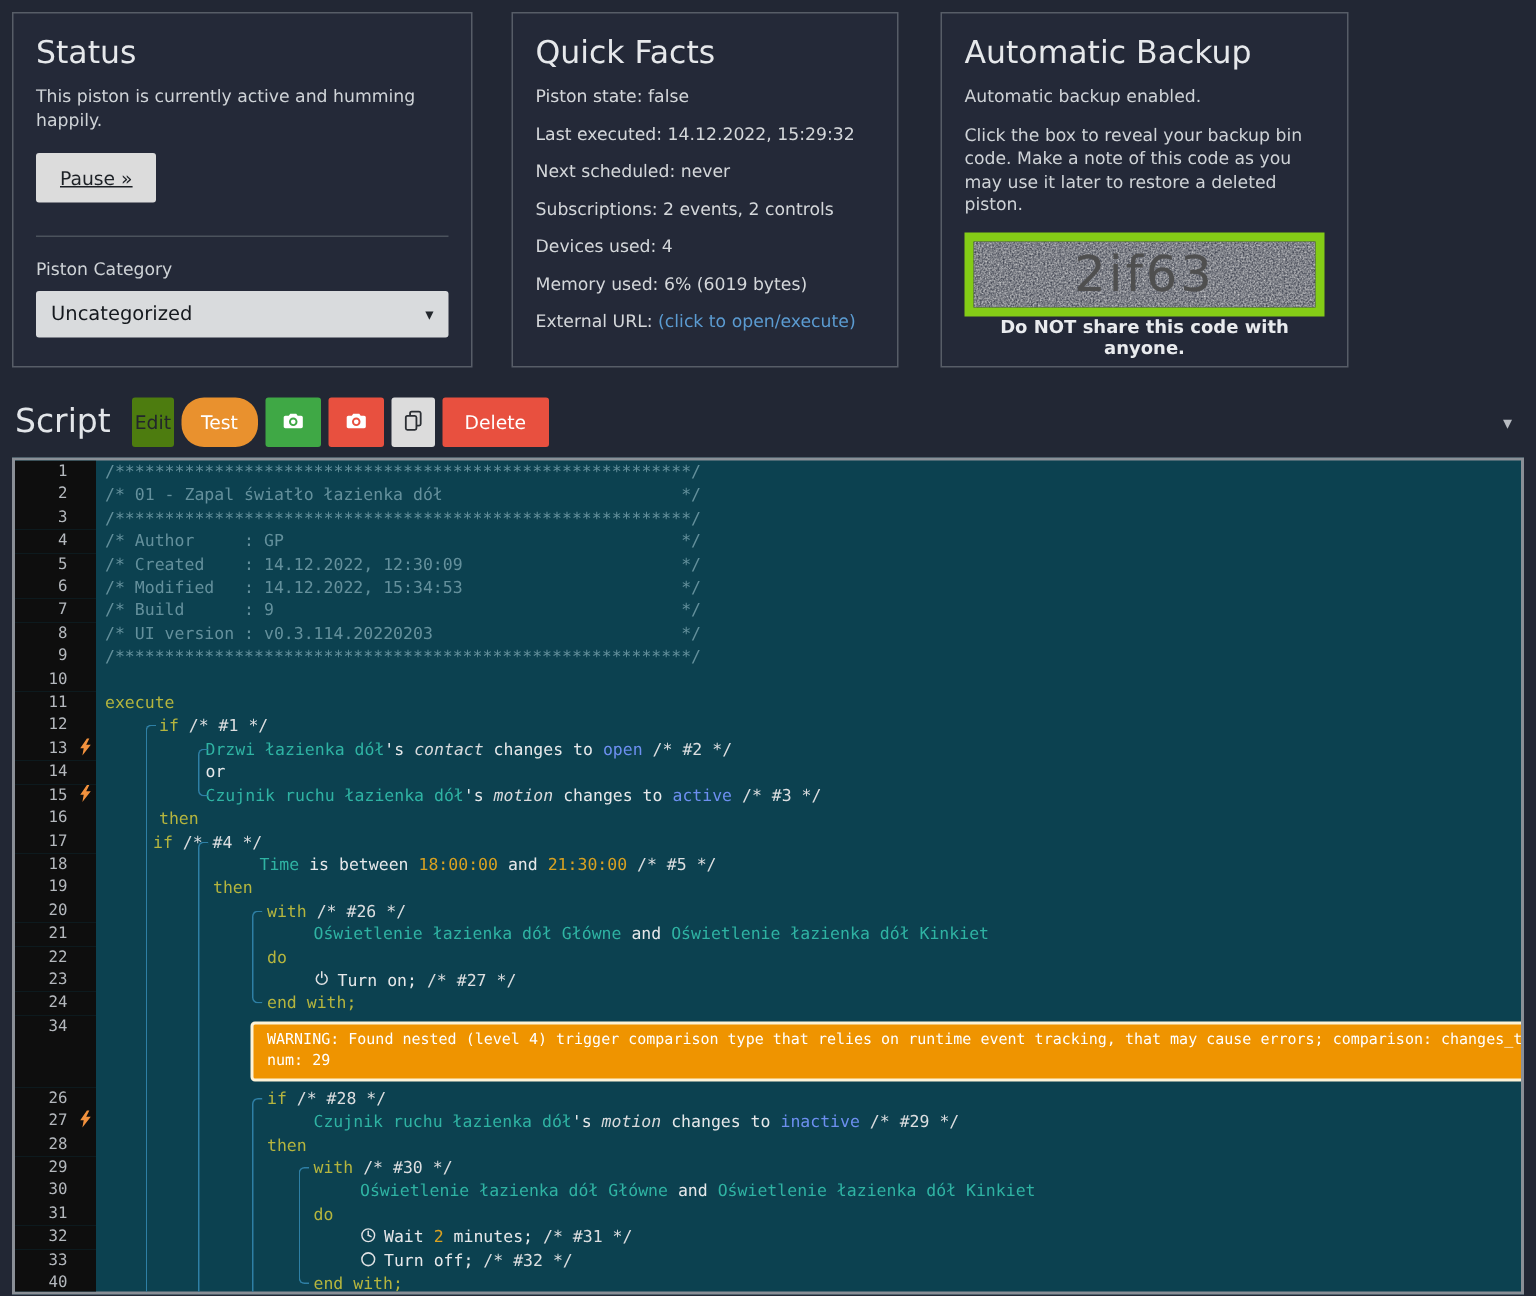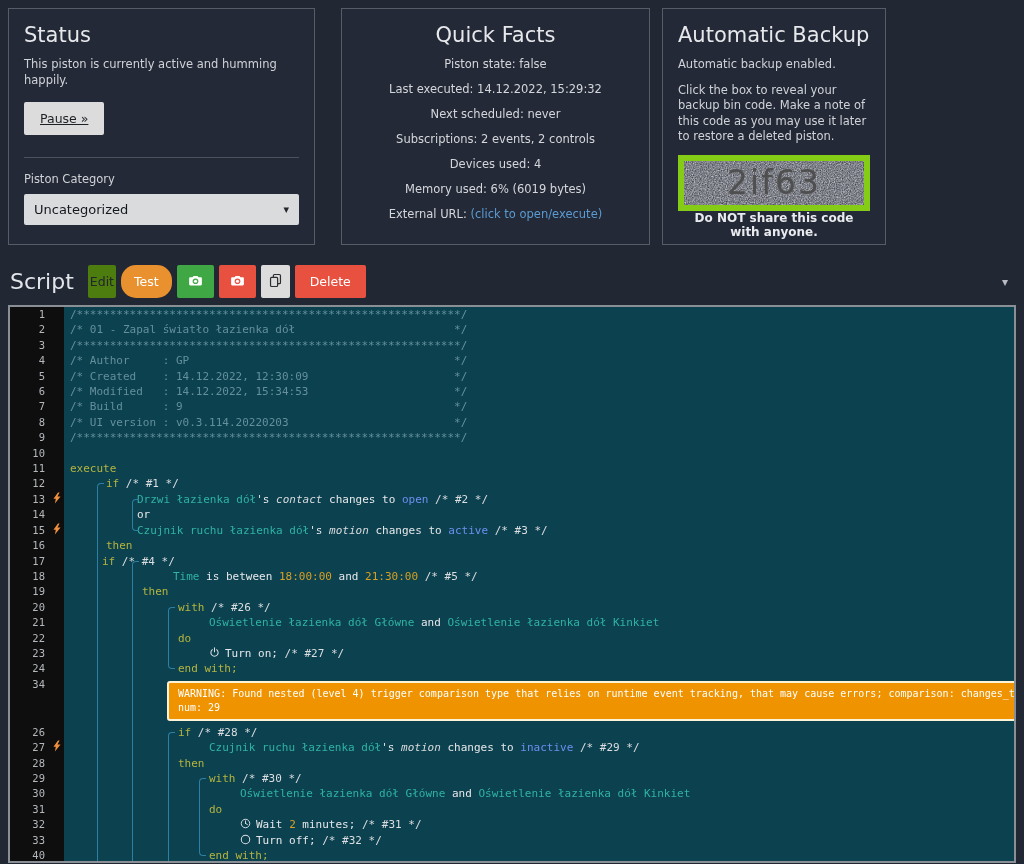--- a/index.html
+++ b/index.html
@@ -1,22 +1,22 @@
 <!DOCTYPE html>
 <html><head>
 <meta charset="utf-8">
 <style>
   html,body{margin:0;padding:0;background:#222734;width:1024px;height:864px;overflow:hidden;
     font-family:"DejaVu Sans","Liberation Sans",sans-serif;color:#d4d7da;}
   
   .panels{display:flex;margin:8px 0 0 8px;}
   .panel{box-sizing:border-box;border:1px solid #575d67;background:#242938;height:237px;padding:12px 15px;}
   .panel-status{width:307px;margin-right:26px;}
-  .panel-facts{width:309px;margin-right:12px;text-align:center;}
-  .panel-backup{width:224px;}
+  .panel-facts{width:258px;margin-right:28px;}
+  .panel-backup{width:272px;}
   .panel h1{font-size:21px;font-weight:400;color:#e6e8eb;margin:2px 0 10px 0;}
   .body-text{font-size:11.5px;line-height:1.35;color:#cfd3d7;margin:0 0 10px 0;}
   .btn{display:inline-flex;align-items:center;justify-content:center;border:0;border-radius:2px;
     font-family:inherit;cursor:pointer;}
   .pause-btn{background:#dcdcdc;color:#1d2126;font-size:12.5px;padding:9px 16px;margin:4px 0 6px 0;text-decoration:underline;}
   .hr{border:none;border-top:1px solid #4b525c;margin:16px 0 14px 0;}
   .field-label{font-size:11.5px;color:#cfd3d7;margin-bottom:8px;}
   .select{box-sizing:border-box;width:100%;height:31px;background:#d9dbdd;color:#15191e;
     font-size:13px;border-radius:2px;display:flex;align-items:center;justify-content:space-between;
     padding:0 10px;cursor:pointer;}

